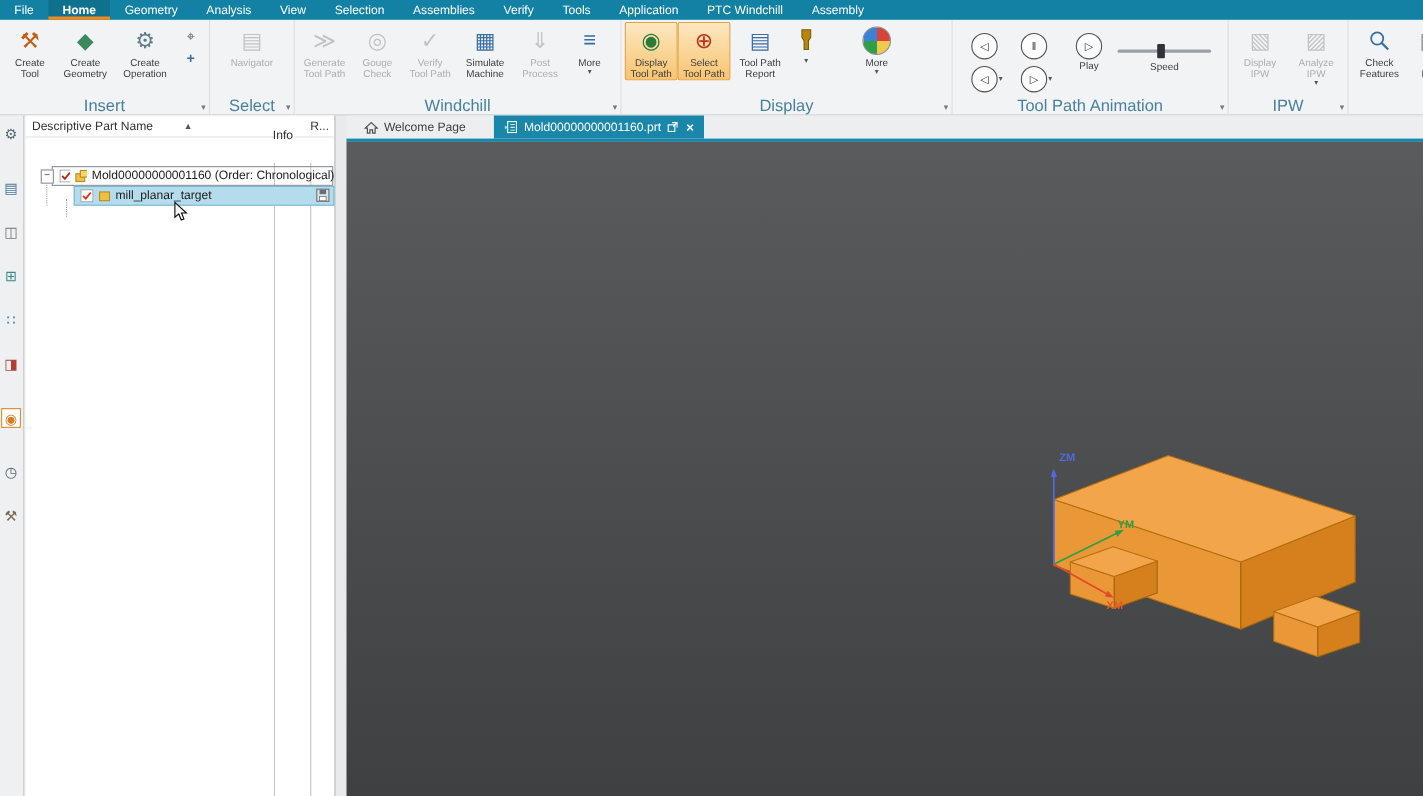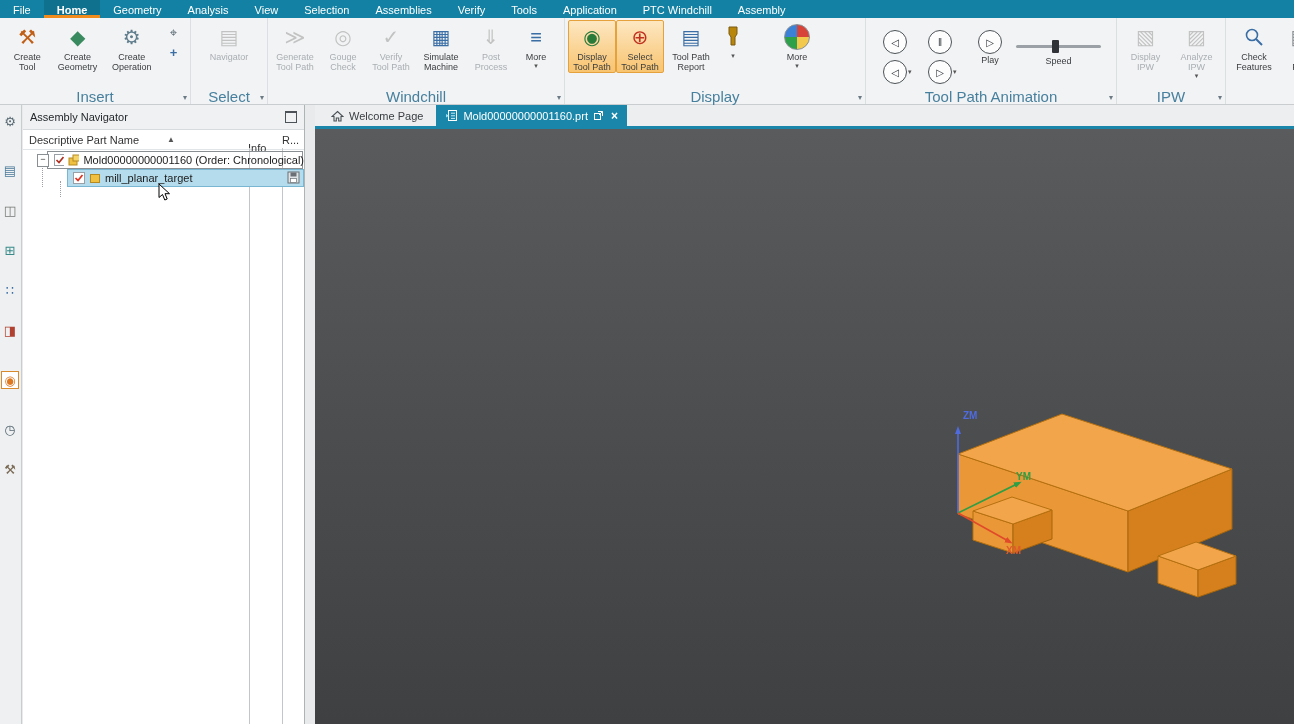--- a/index.html
+++ b/index.html
@@ -282,24 +282,20 @@
   <span class="ric" style="top:97px;color:#777">◫</span>
   <span class="ric" style="top:137px;color:#3a8a8a">⊞</span>
   <span class="ric" style="top:177px;color:#3a6ea5">∷</span>
   <span class="ric" style="top:217px;color:#b04030">◨</span>
   <span class="ric active" style="top:266px;color:#e07820">◉</span>
   <span class="ric" style="top:316px;color:#5a6a75">◷</span>
   <span class="ric" style="top:356px;color:#7a6a55">⚒</span>
 </div>
 
 <div id="navpanel">
-  <div class="ptitle">
-    <span>Assembly Navigator</span>
-    <span class="winbtn"></span>
-  </div>
   <div class="phead">
     <div class="col-name">
       <span>Descriptive Part Name</span>
       <span class="sort">▲</span>
     </div>
     <div class="col-info">Info</div>
     <div class="col-r">R...</div>
   </div>
   <div class="vline v1"></div>
   <div class="vline v2"></div>
@@ -342,21 +338,21 @@
 
 <div id="tabbar">
   <div class="tab" style="margin-left:7px">
     <svg width="13" height="12">
       <path d="M6.5,1.5 L12,6.5 H10 V11 H7.7 V8 H5.3 V11 H3 V6.5 H1 Z" fill="none" stroke="#4a5055" stroke-width="1.1"></path>
     </svg>
     <span>Welcome Page</span>
   </div>
 
 
-  <div class="tab active" style="margin-left:4px">
+  <div class="tab active" style="margin-left:17px">
     <svg width="13" height="13">
       <rect x="3.5" y="1.5" width="8" height="10" fill="none" stroke="#fff"></rect>
       <path d="M1,5 l3,1.8 -3,1.8 z" fill="#9fe0f0"></path>
       <path d="M6,4.2 h4 M6,6.8 h4 M6,9.4 h4" stroke="#cfe9f2" stroke-width="1"></path>
     </svg>
     <span>Mold00000000001160.prt</span>
     <svg width="11" height="11" style="color:#fff">
       <rect x="1.5" y="3.5" width="6" height="6" fill="none" stroke="currentColor"></rect>
       <path d="M5,1.5 h4.5 v4.5 M9.5,1.5 L6,5" fill="none" stroke="currentColor"></path>
     </svg>

